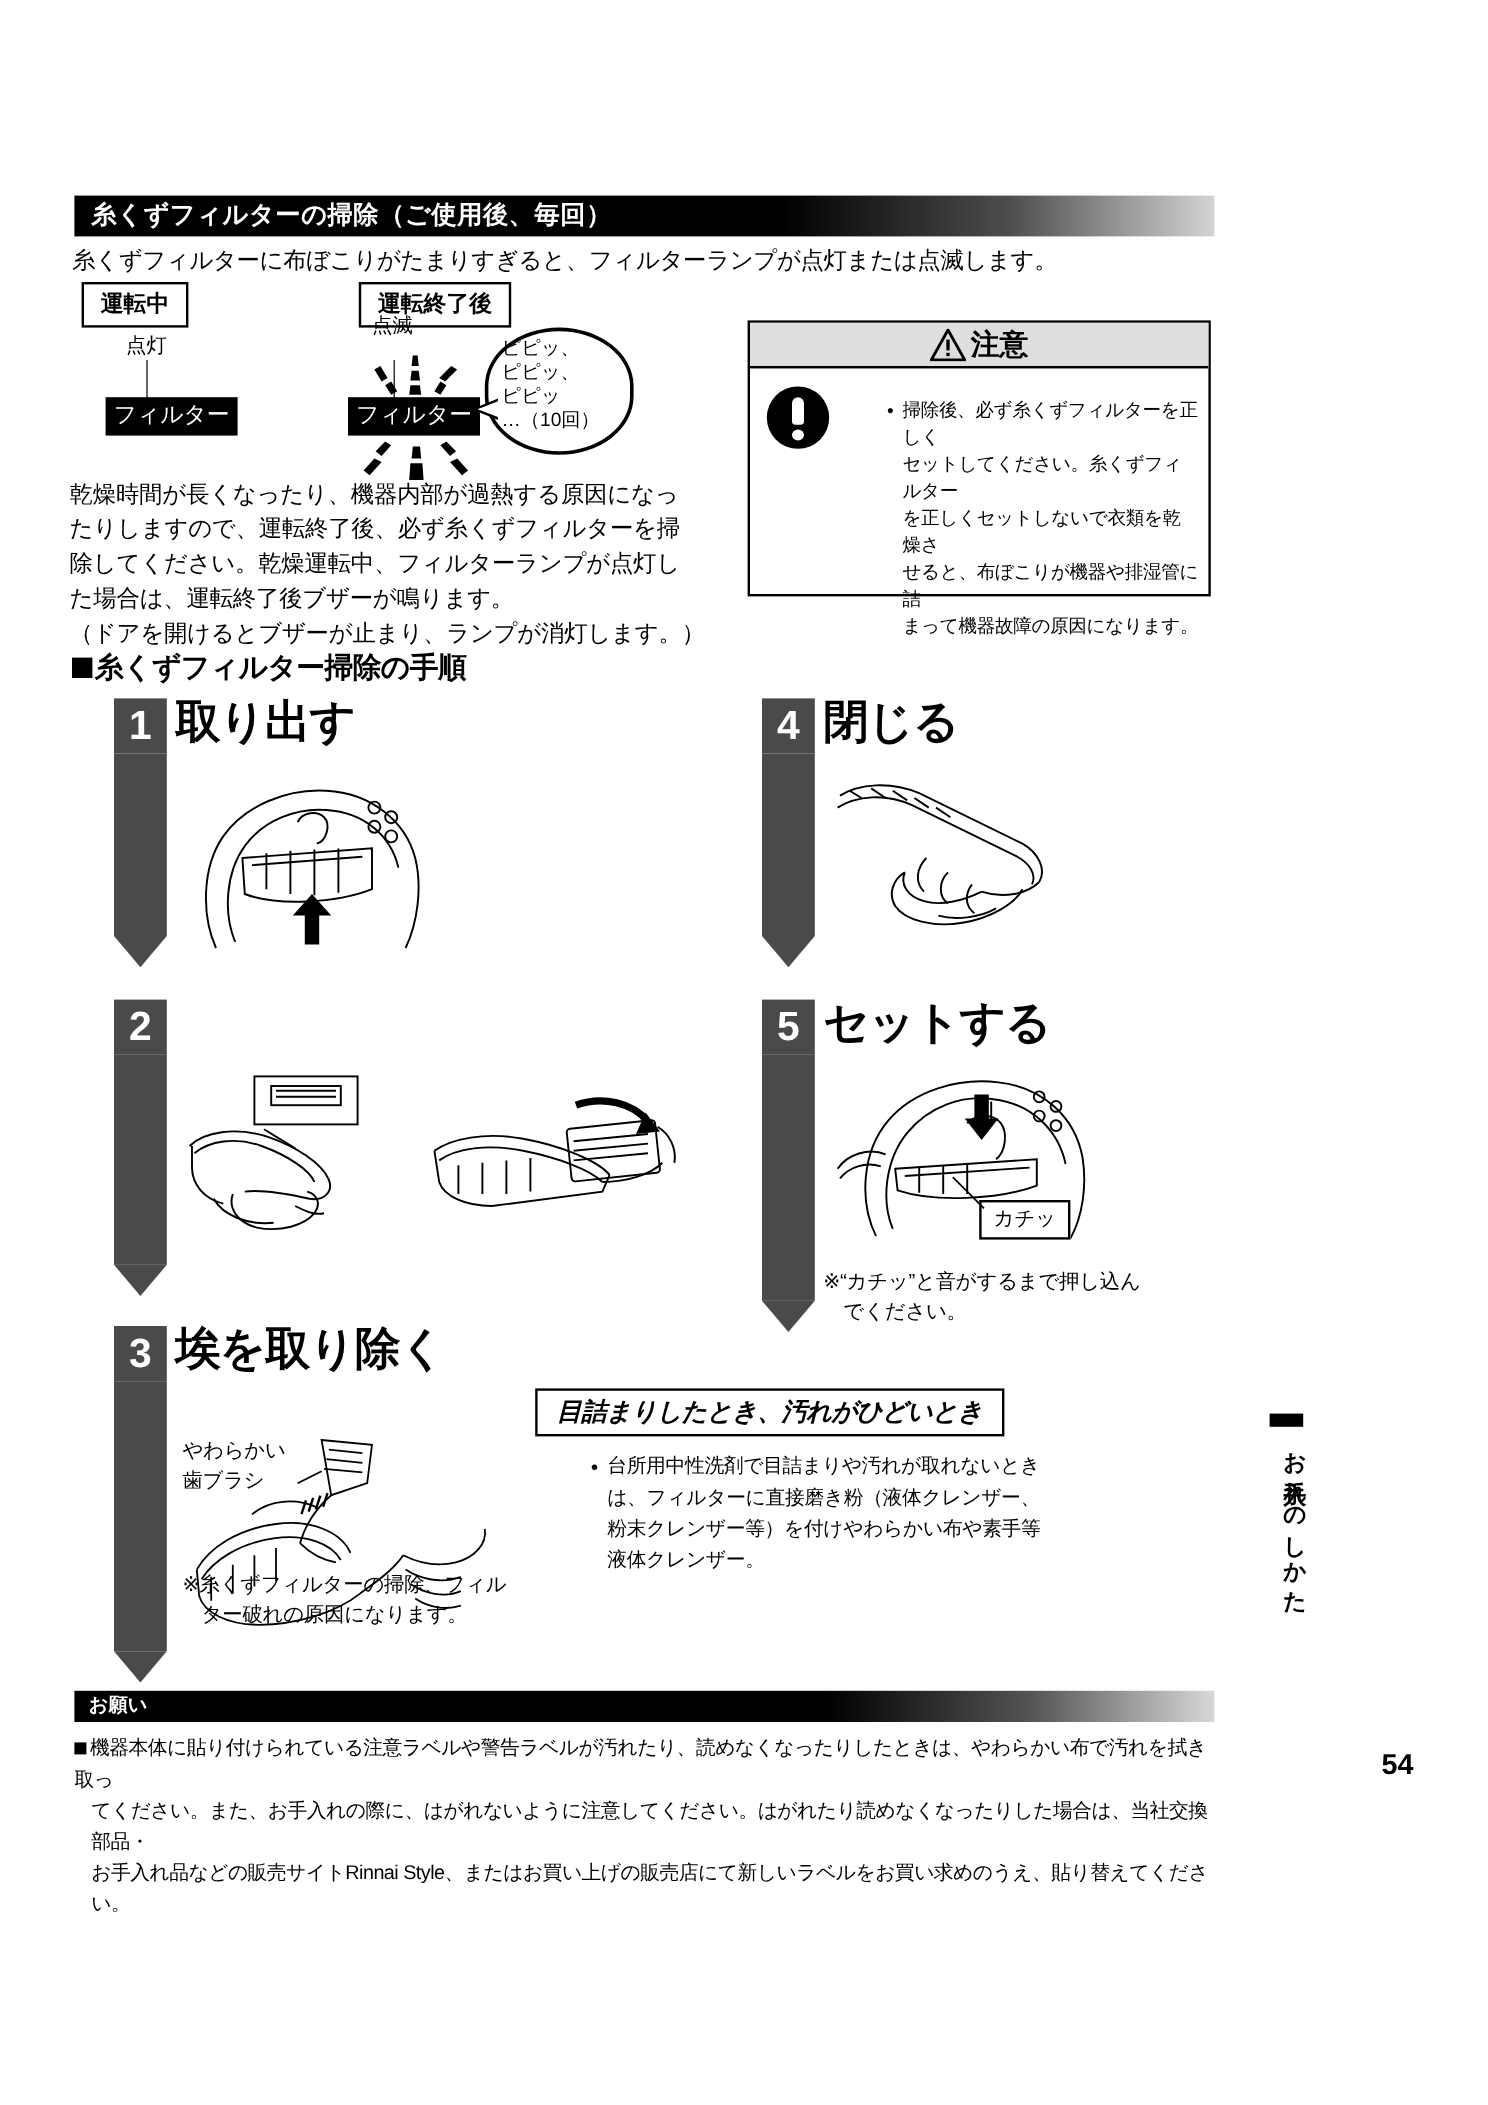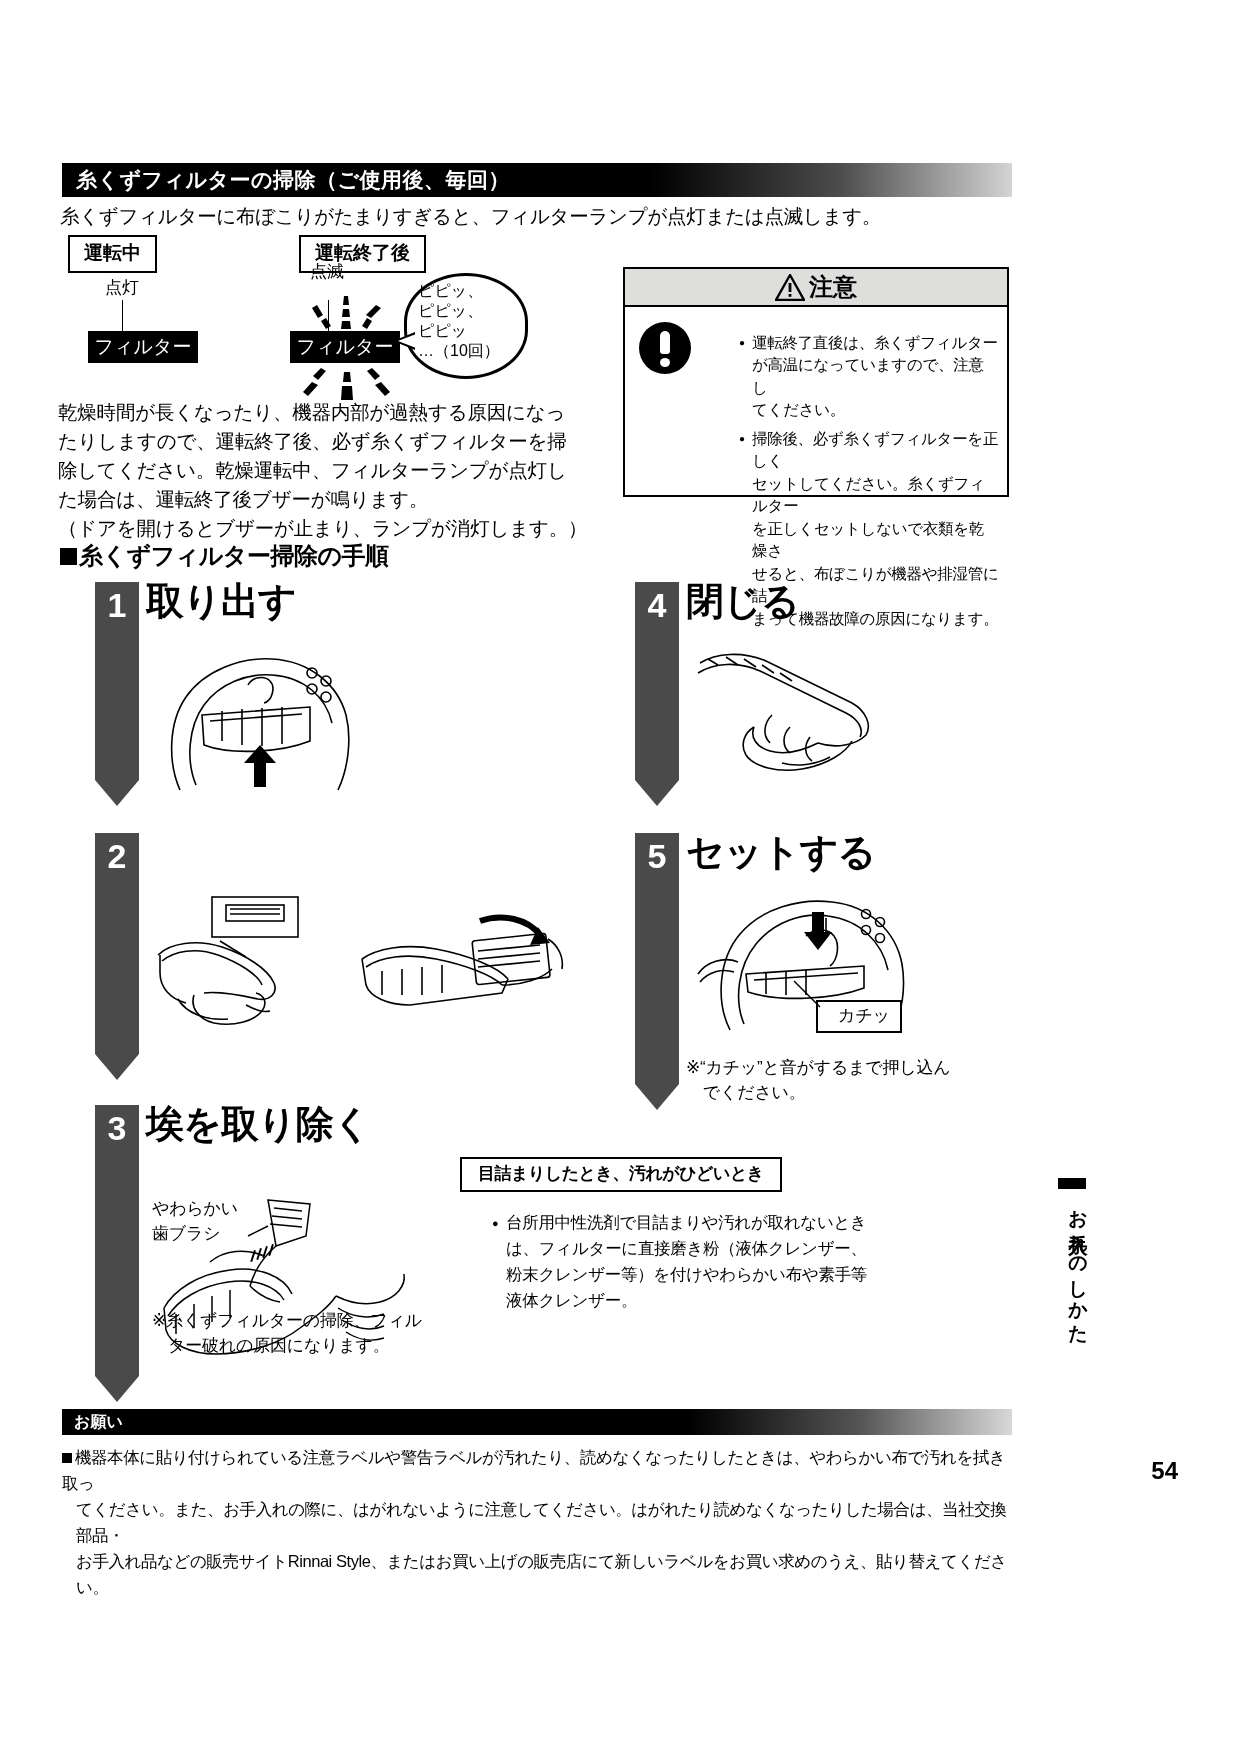--- a/index.html
+++ b/index.html
@@ -155,29 +155,29 @@
     border-top: 26px solid #4a4a4a;
   }
 
   
   .illus { position: absolute; }
 
   .note { position: absolute; font-size: 17px; line-height: 25px; letter-spacing: -0.2px; }
 
   .callout-box {
     position: absolute; border: 2px solid #000; background: #fff;
-    font-size: 17px; padding: 2px 10px 4px 20px; white-space: nowrap;
+    font-size: 17px; padding: 2px 10px 4px 10px; white-space: nowrap;
   }
 
   
   .clog-title {
-    position: absolute; left: 460px; top: 1157px;
+    position: absolute; left: 446px; top: 1157px;
     border: 2px solid #000; background: #fff;
-    font-size: 17px; font-weight: bold; padding: 3px 16px 5px 16px;
-    letter-spacing: -0.5px; white-space: nowrap;
+    font-size: 21px; font-weight: bold; padding: 3px 16px 5px 16px;
+    letter-spacing: -0.5px; white-space: nowrap; font-style: italic;
   }
   .clog-list {
     position: absolute; left: 452px; top: 1192px; width: 400px;
     font-size: 16.5px; line-height: 26px; letter-spacing: -0.3px;
   }
   .clog-list li {
     list-style: none; position: relative; padding-left: 14px; margin-bottom: 8px;
   }
   .clog-list li::before {
     content: "\25CF"; position: absolute; left: 0; top: 1px; font-size: 11px;
@@ -283,25 +283,20 @@
       <svg width="30" height="27" viewBox="0 0 30 27" style="margin-right:4px;">
         <polygon points="15,1 29,26 1,26" fill="none" stroke="#000" stroke-width="2.4" stroke-linejoin="round"></polygon>
         <rect x="13.6" y="9" width="2.8" height="9" fill="#000"></rect>
         <rect x="13.6" y="20" width="2.8" height="2.8" fill="#000"></rect>
       </svg>
       <span>注意</span>
     </div>
     <div class="caution-body">
       <div class="excl-circle"></div>
       <ul class="caution-list">
-        <li>
-          <span>運転終了直後は、糸くずフィルター</span><br>
-          <span>が高温になっていますので、注意し</span><br>
-          <span>てください。</span>
-        </li>
         <li>
           <span>掃除後、必ず糸くずフィルターを正しく</span><br>
           <span>セットしてください。糸くずフィルター</span><br>
           <span>を正しくセットしないで衣類を乾燥さ</span><br>
           <span>せると、布ぼこりが機器や排湿管に詰</span><br>
           <span>まって機器故障の原因になります。</span>
         </li>
       </ul>
     </div>
   </div>

